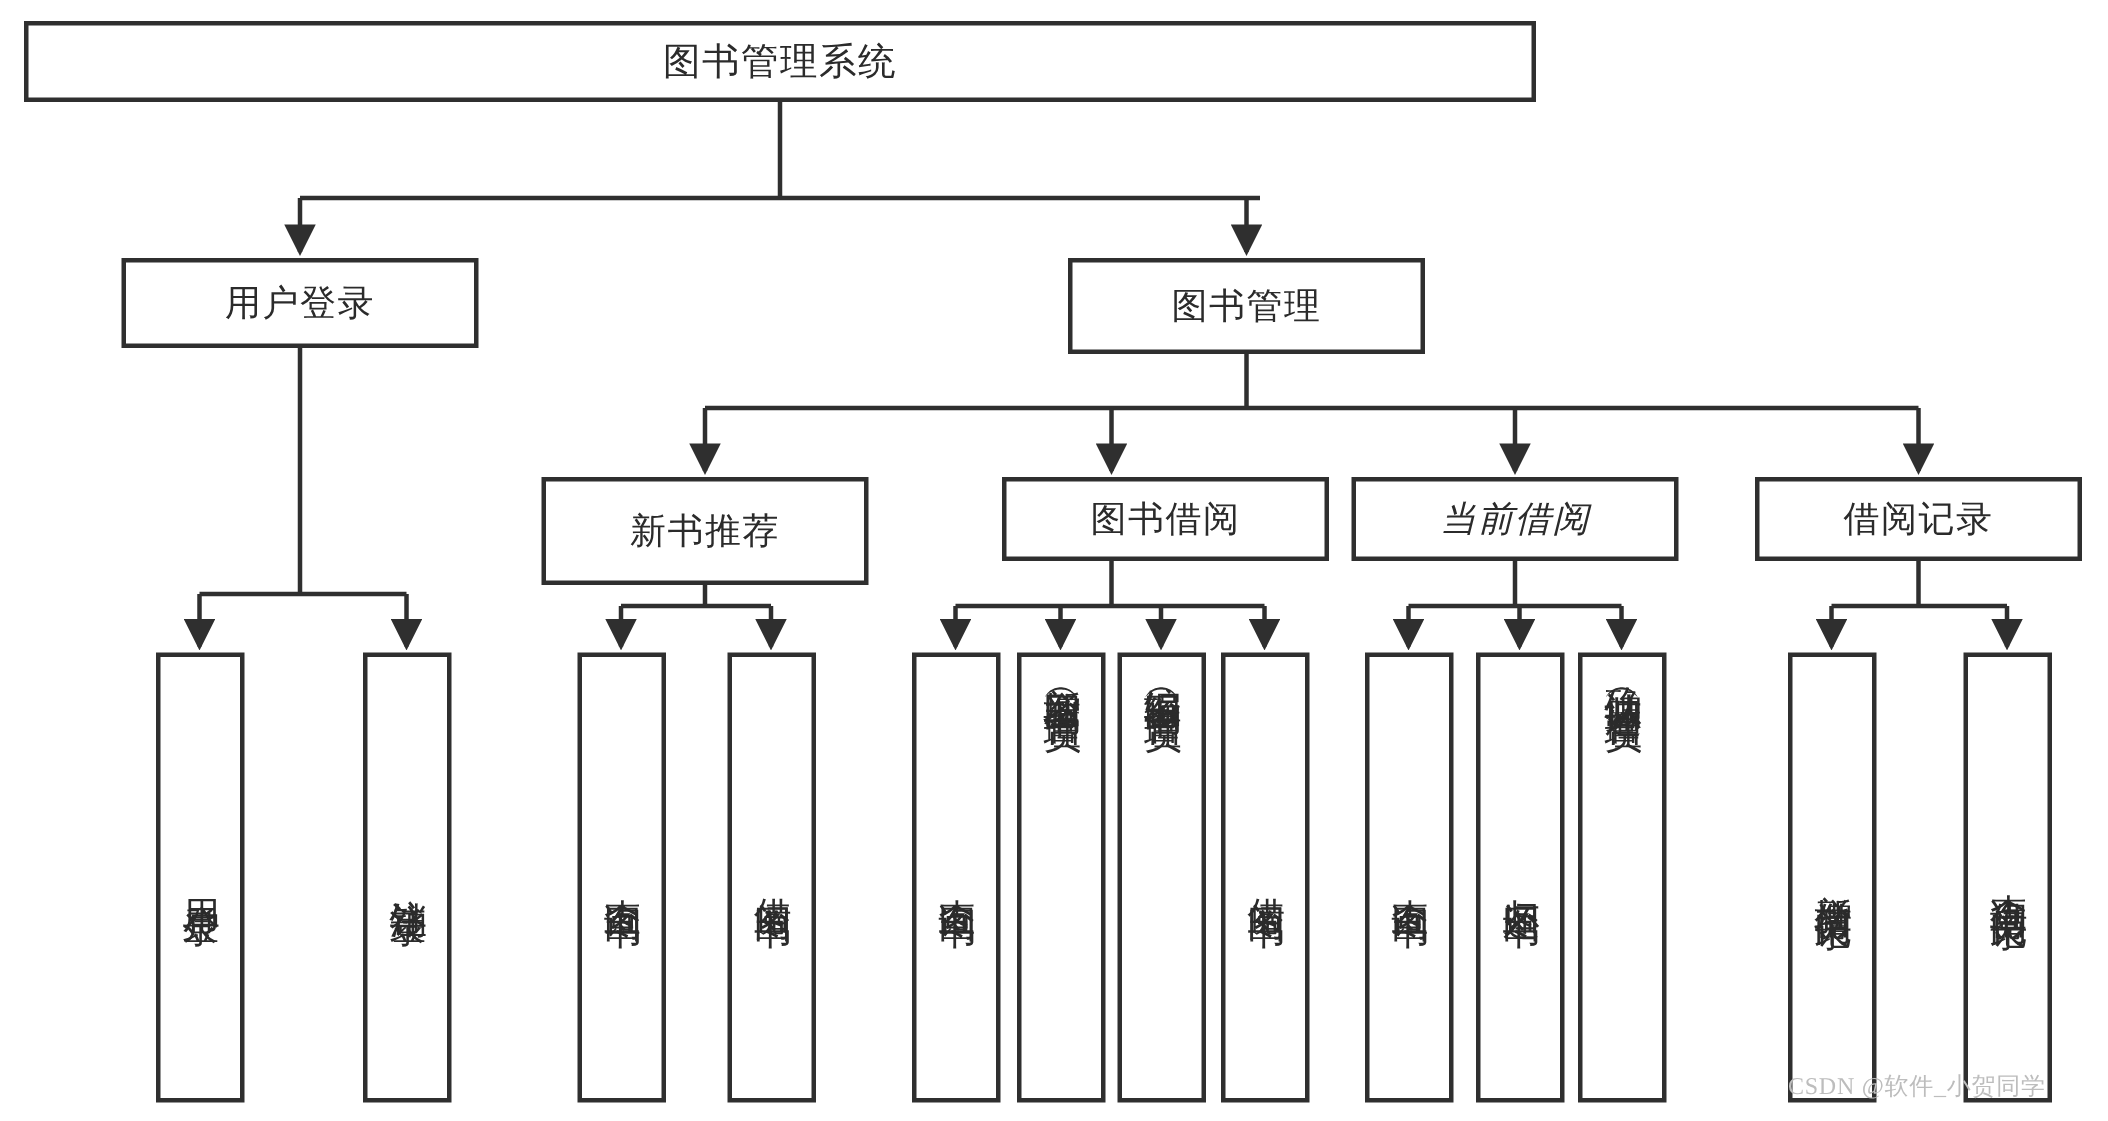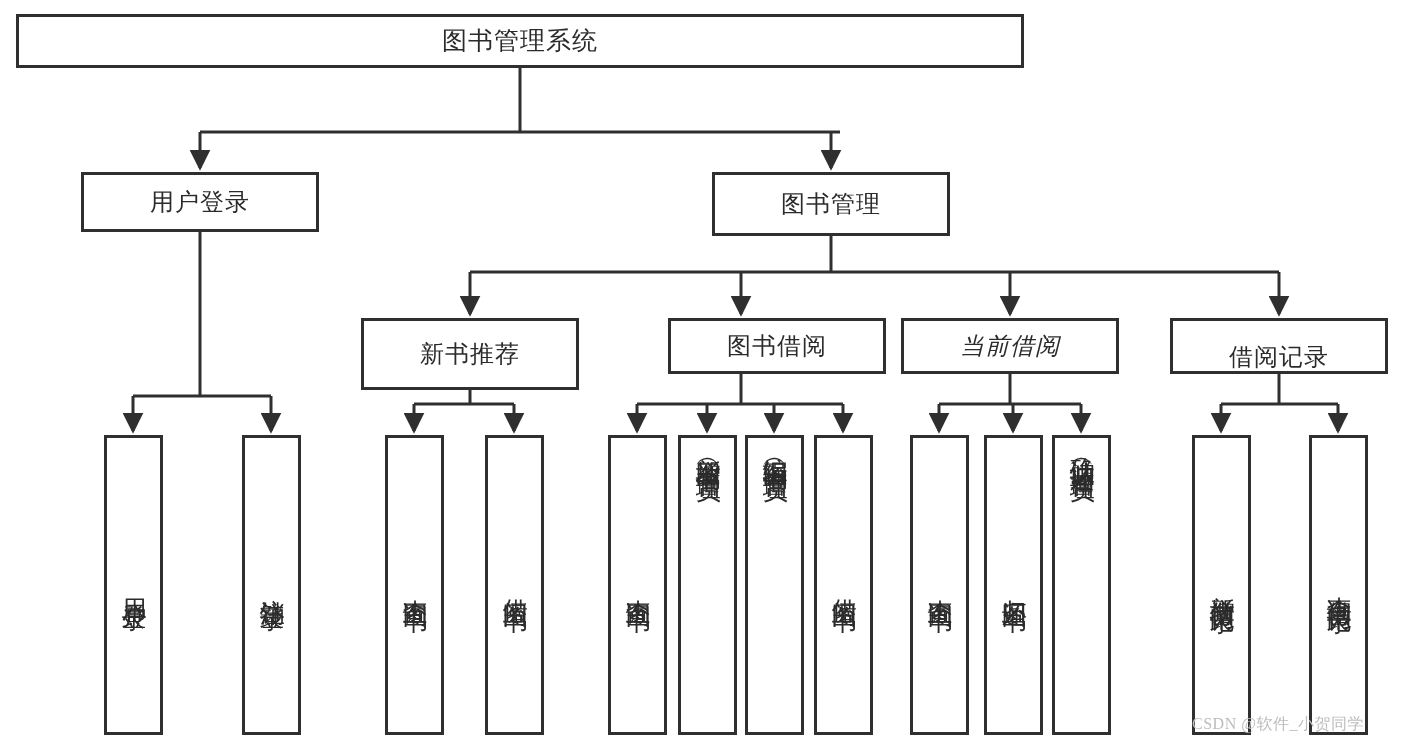--- a/index.html
+++ b/index.html
@@ -145,21 +145,21 @@
 
   <div class="node horiz" style="left:361px; top:318px; width:218px; height:72px;">
     <span class="label">新书推荐</span>
   </div>
   <div class="node horiz" style="left:632px; top:318px; width:218px; height:56px;margin-left:36px;">
     <span class="label">图书借阅</span>
   </div>
   <div class="node horiz" style="left:901px; top:318px; width:218px; height:56px;font-style:italic;">
     <span class="label">当前借阅</span>
   </div>
-  <div class="node horiz" style="left:1170px; top:318px; width:218px; height:56px;align-items:flex-end;">
+  <div class="node horiz" style="left:1170px; top:318px; width:218px; height:56px;">
     <span class="label">借阅记录</span>
   </div>
 
   <div class="node vert mid" style="left:104px; top:435px; width:59px; height:300px;">
     <span class="label">用户登录</span>
   </div>
   <div class="node vert mid" style="left:242px; top:435px; width:59px; height:300px;">
     <span class="label">注销登录</span>
   </div>
   <div class="node vert mid" style="left:385px; top:435px; width:59px; height:300px;">

